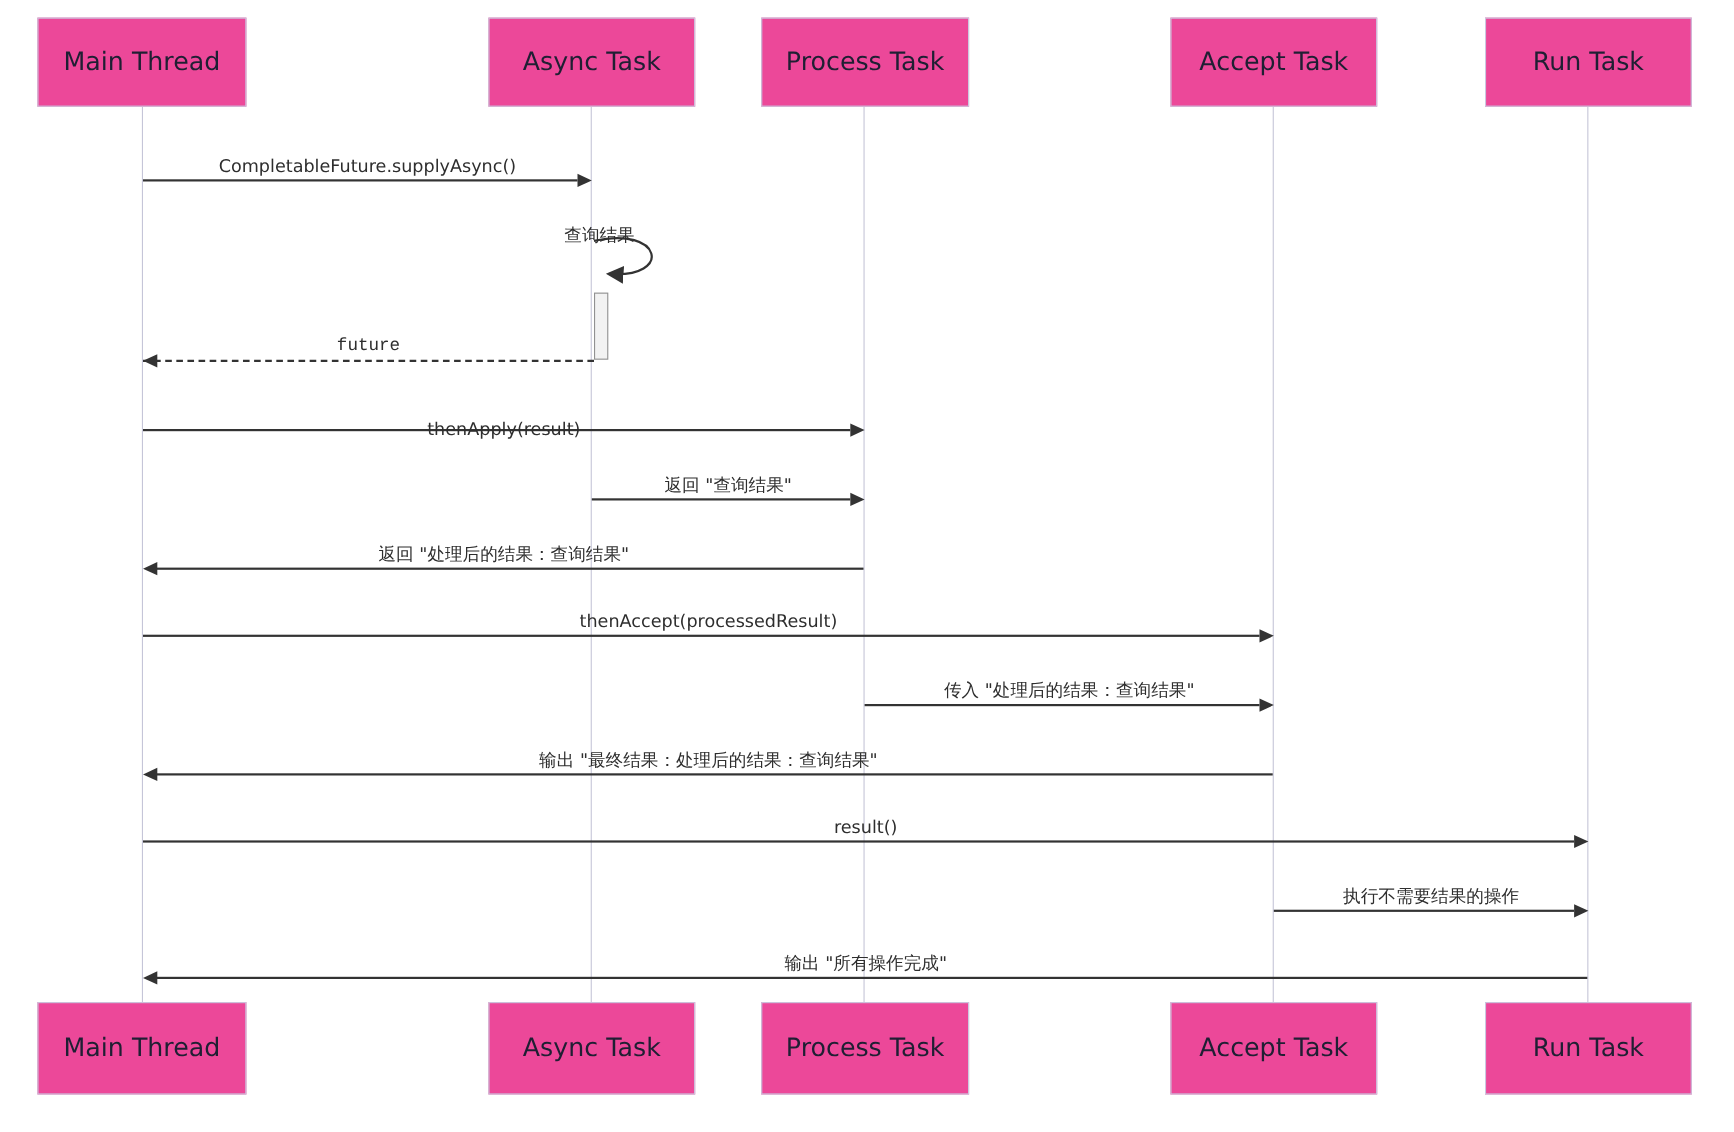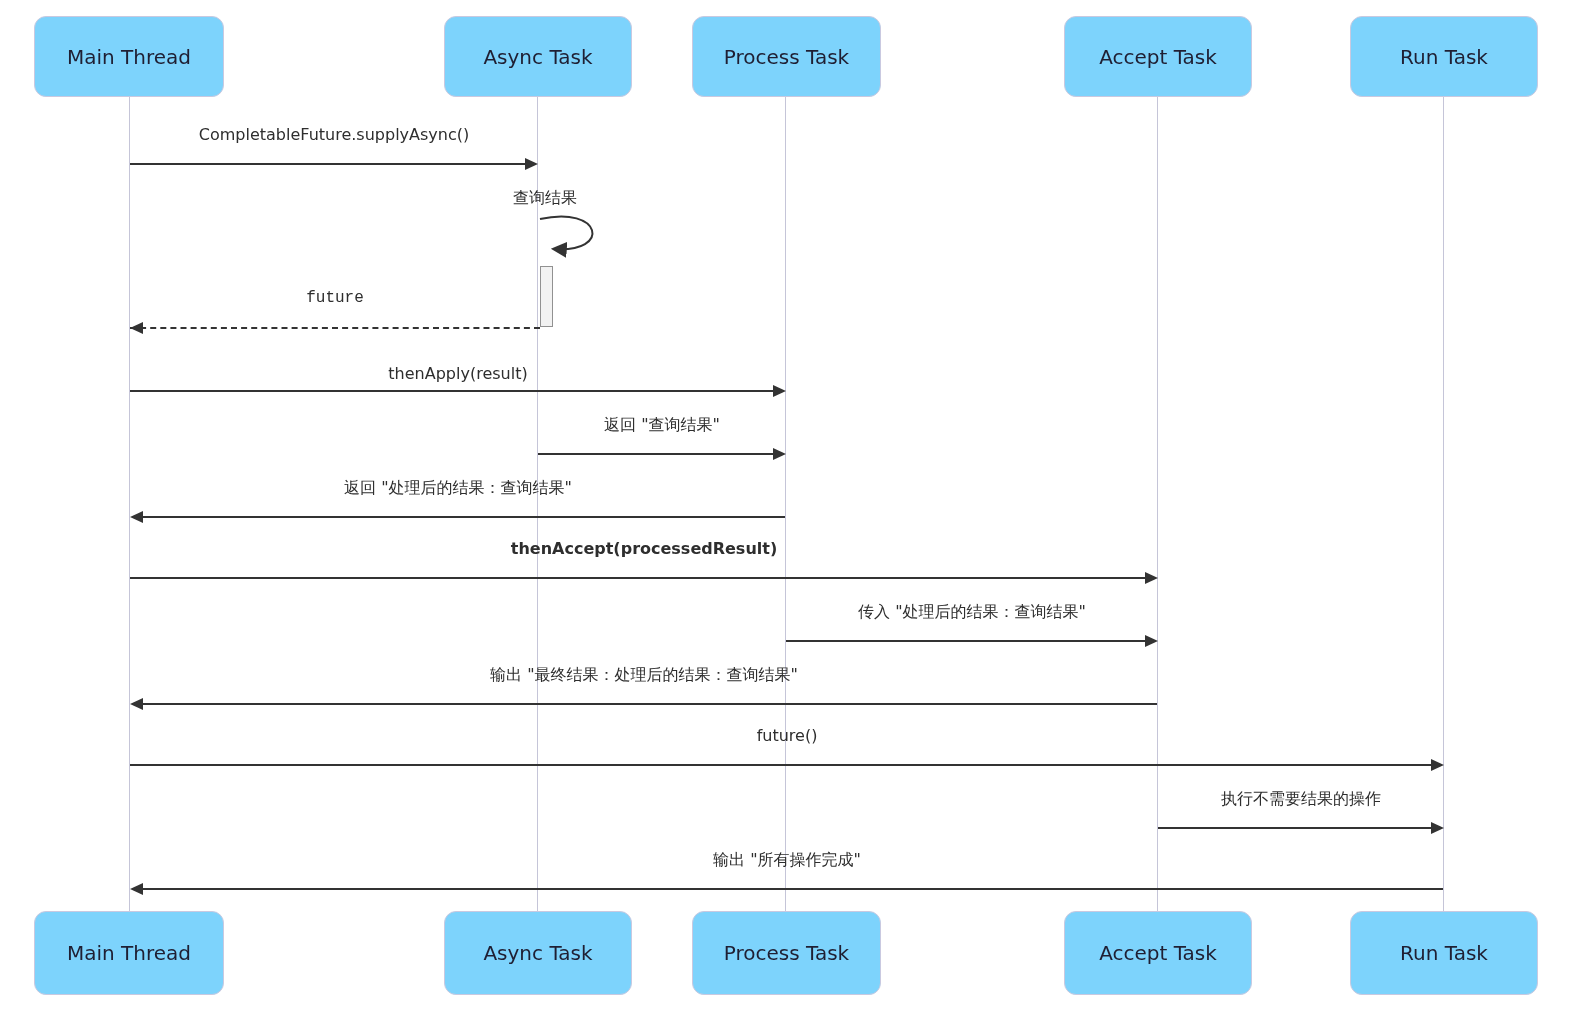--- a/index.html
+++ b/index.html
@@ -2,28 +2,28 @@
 <html><head>
 <meta charset="utf-8">
 <style>
   html,body{margin:0;padding:0;background:#ffffff;}
   .stage{
     position:relative;width:1576px;height:1029px;background:#ffffff;overflow:hidden;
     font-family:"DejaVu Sans","Liberation Sans",sans-serif;
   }
   .lifeline{position:absolute;top:97px;height:814px;width:1px;background:#c5c5d8;}
   .actor{
-    position:absolute;height:81px;background:#7dd3fc;border:1px solid #c9c9e0;
-    border-radius:12px;display:flex;align-items:center;justify-content:center;
-    font-size:20px;color:#1f1f33;box-sizing:border-box;z-index:3;
+    position:absolute;height:81px;background:#ec4899;border:1px solid #c9c9e0;
+    border-radius:0;display:flex;align-items:center;justify-content:center;
+    font-size:23px;color:#1f1f33;box-sizing:border-box;z-index:3;
   }
   .actor.bottom{height:84px;}
   .msg-label{
     position:absolute;transform:translateX(-50%);white-space:nowrap;
-    font-size:16px;color:#2e2e2e;z-index:4;
+    font-size:16px;color:#2e2e2e;z-index:4;margin-top:16px;
   }
   .mline{position:absolute;height:0;border-top:2px solid #333333;z-index:2;}
   .mline.dashed{border-top-style:dashed;}
   .ah{position:absolute;width:0;height:0;z-index:3;}
   .ah.right{border-top:6px solid transparent;border-bottom:6px solid transparent;border-left:13px solid #333333;}
   .ah.left{border-top:6px solid transparent;border-bottom:6px solid transparent;border-right:13px solid #333333;}
   .activation{
     position:absolute;left:540px;top:266px;width:13px;height:61px;
     background:#f2f2f2;border:1.5px solid #919191;box-sizing:border-box;z-index:2;
   }
@@ -99,39 +99,39 @@
     <div class="ah right" style="left:773px;top:448px;"></div>
   </div>
 
   <div>
     <div class="msg-label" style="left:458px;top:478px;">返回 "处理后的结果：查询结果"</div>
     <div class="mline" style="left:142px;top:516px;width:643px;"></div>
     <div class="ah left" style="left:130px;top:511px;"></div>
   </div>
 
   <div>
-    <div class="msg-label" style="left:644px;top:539px;font-weight:bold;">thenAccept(processedResult)</div>
+    <div class="msg-label" style="left:644px;top:539px;">thenAccept(processedResult)</div>
     <div class="mline" style="left:130px;top:577px;width:1015px;"></div>
     <div class="ah right" style="left:1145px;top:572px;"></div>
   </div>
 
   <div>
     <div class="msg-label" style="left:972px;top:602px;">传入 "处理后的结果：查询结果"</div>
     <div class="mline" style="left:786px;top:640px;width:359px;"></div>
     <div class="ah right" style="left:1145px;top:635px;"></div>
   </div>
 
   <div>
     <div class="msg-label" style="left:644px;top:665px;">输出 "最终结果：处理后的结果：查询结果"</div>
     <div class="mline" style="left:142px;top:703px;width:1015px;"></div>
     <div class="ah left" style="left:130px;top:698px;"></div>
   </div>
 
   <div>
-    <div class="msg-label" style="left:787px;top:726px;">future()</div>
+    <div class="msg-label" style="left:787px;top:726px;">result()</div>
     <div class="mline" style="left:130px;top:764px;width:1301px;"></div>
     <div class="ah right" style="left:1431px;top:759px;"></div>
   </div>
 
   <div>
     <div class="msg-label" style="left:1301px;top:789px;">执行不需要结果的操作</div>
     <div class="mline" style="left:1158px;top:827px;width:273px;"></div>
     <div class="ah right" style="left:1431px;top:822px;"></div>
   </div>
 

